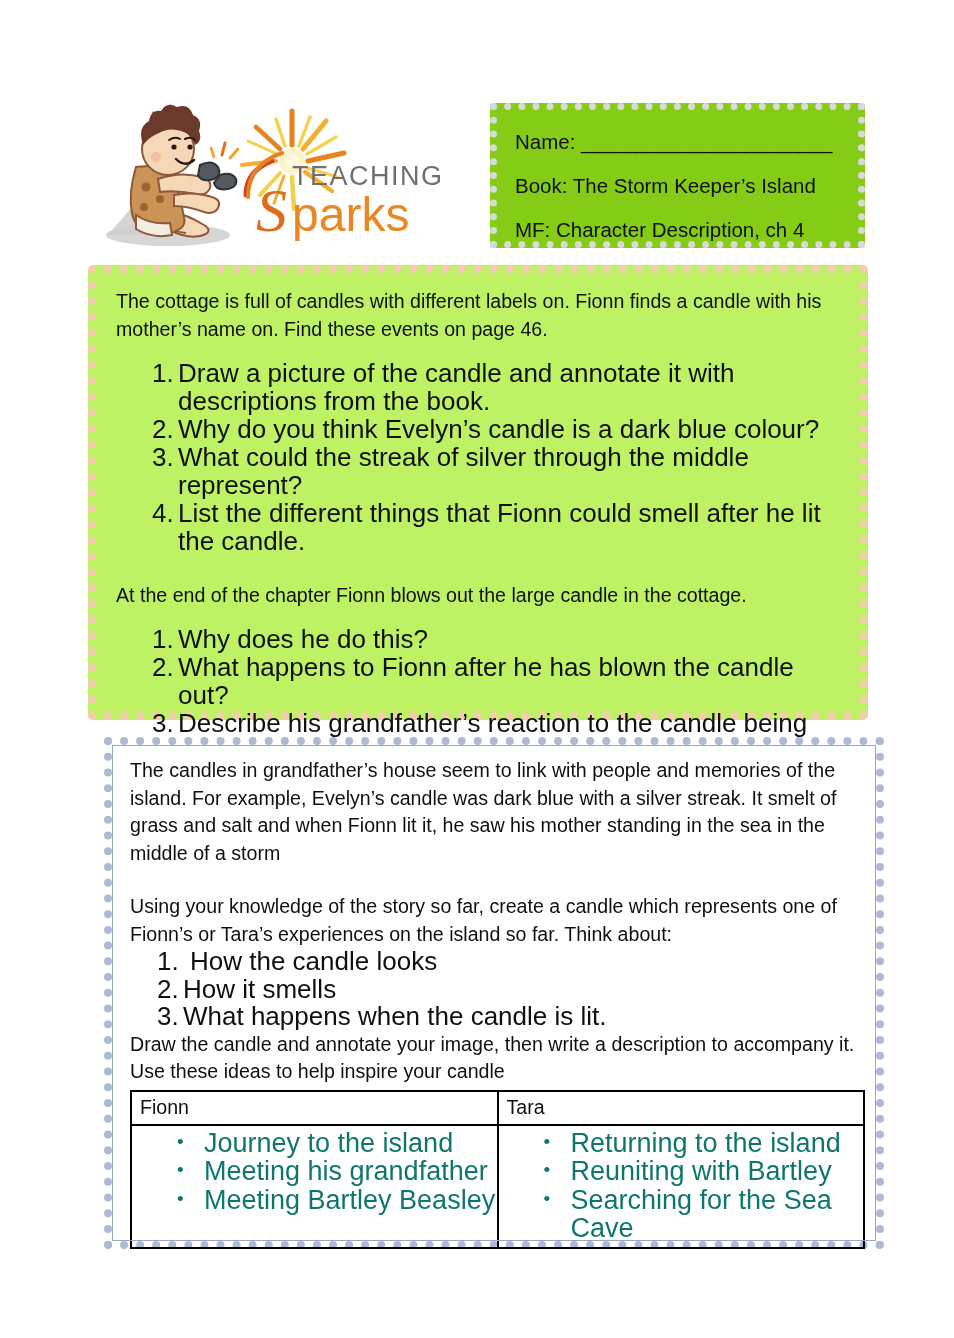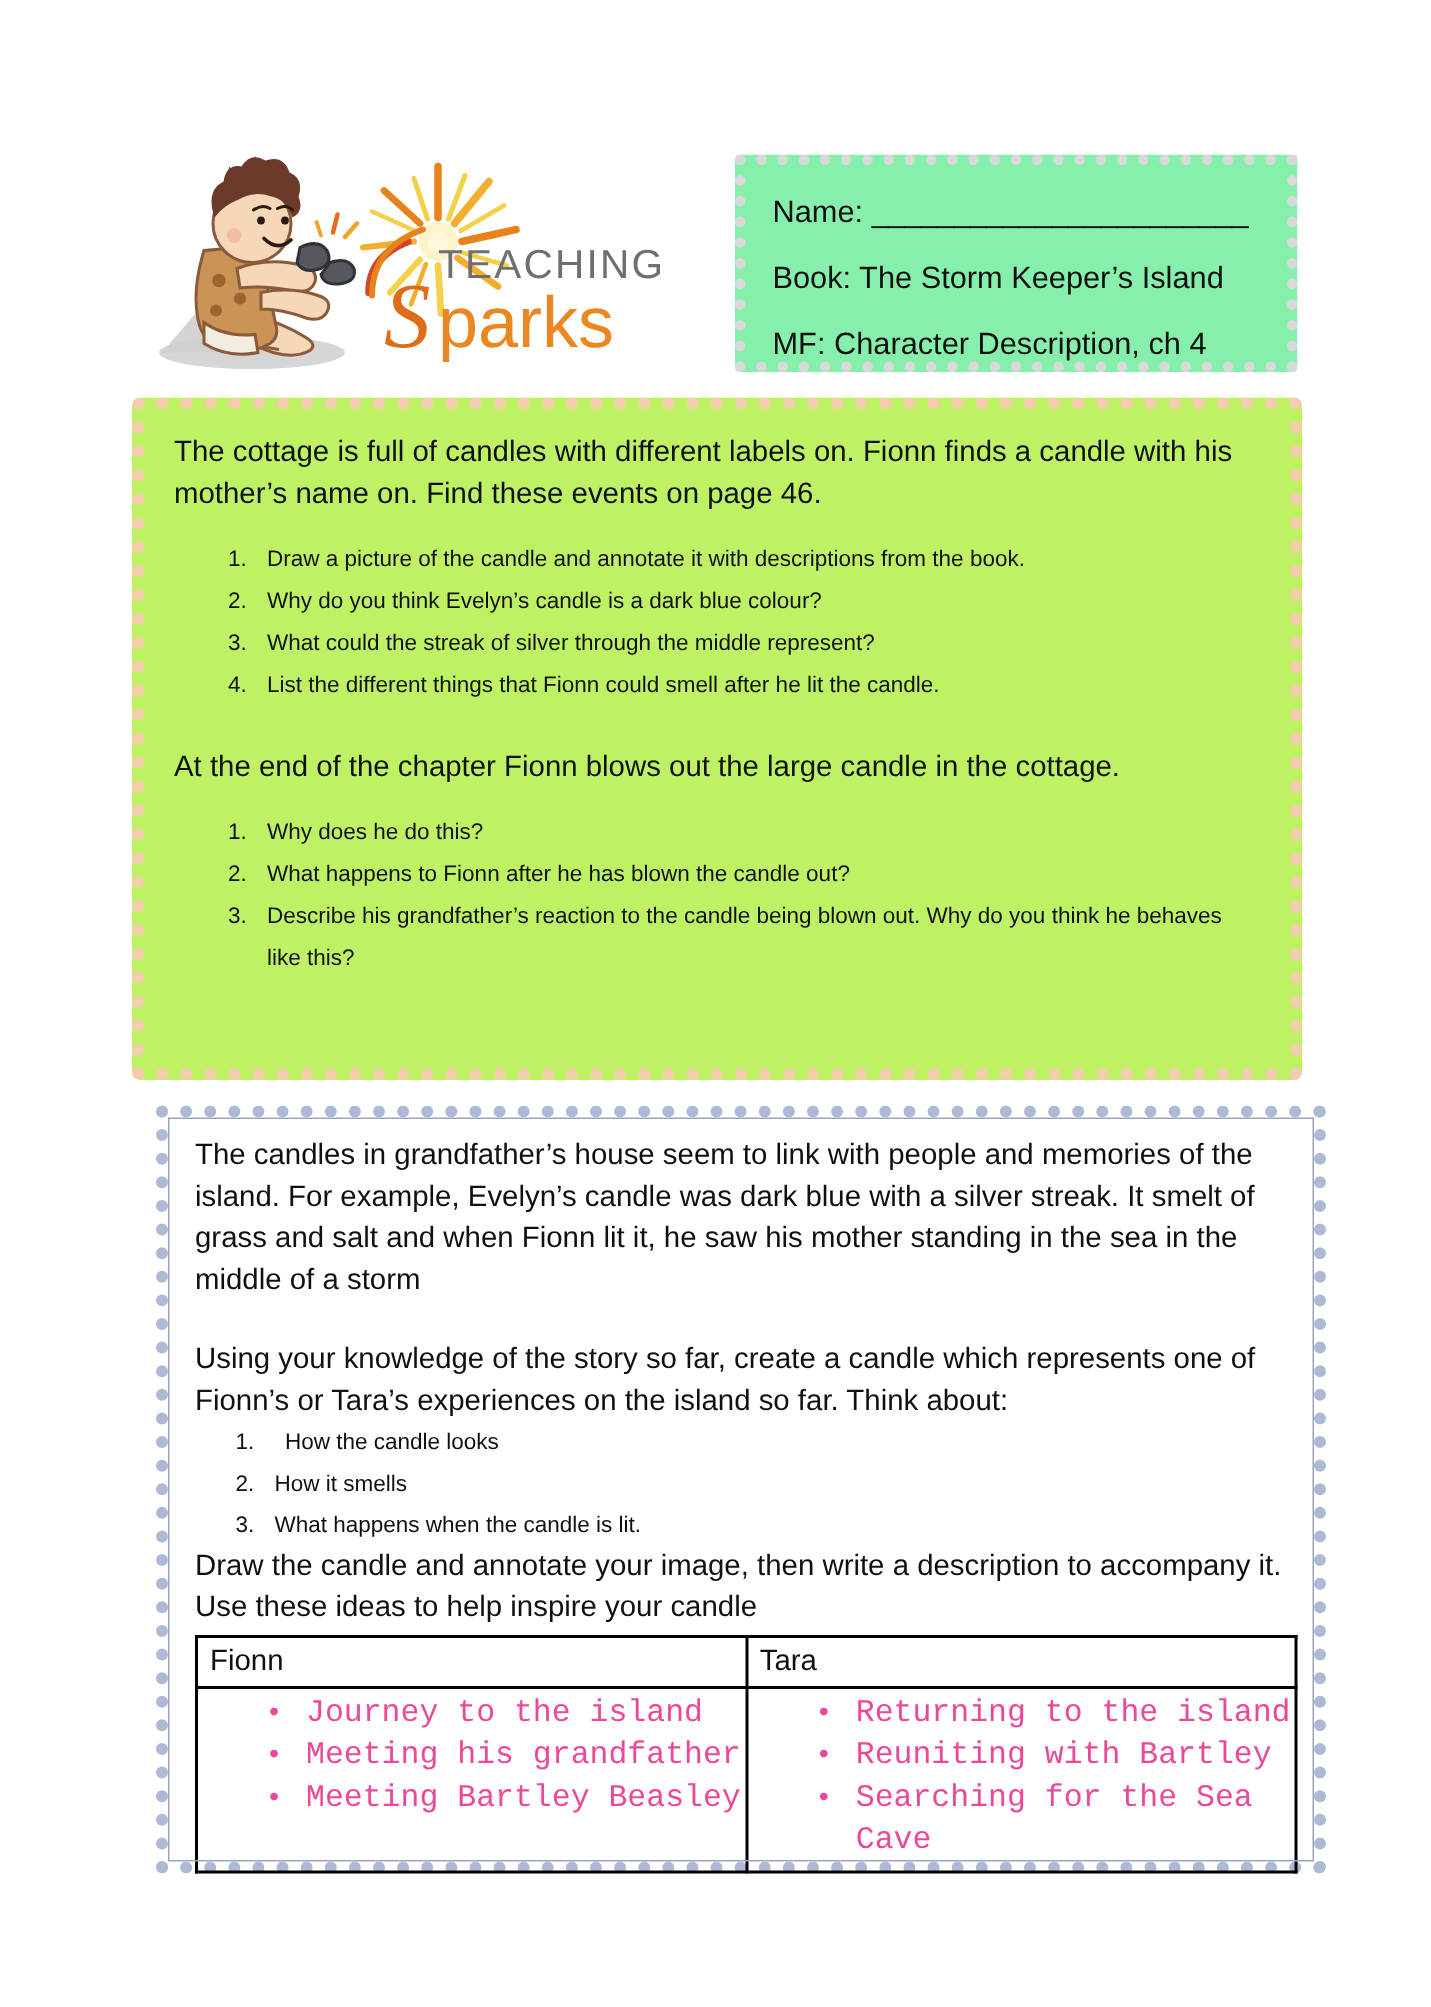--- a/index.html
+++ b/index.html
@@ -33,21 +33,21 @@
     height: 145px;
   }
 
   .info-box {
     position: absolute;
     left: 490px;
     top: 103px;
     width: 375px;
     height: 145px;
     box-sizing: border-box;
-    background: #86efac;
+    background: #84cc16;
     border: 7px dotted #d9d9d9;
     border-radius: 3px;
     padding: 10px 0 0 18px;
   }
   .info-line {
     font-size: 20.5px;
     line-height: 44px;
     white-space: nowrap;
     color: #101010;
   }
@@ -98,21 +98,21 @@
 
   ol.qlist {
     margin: 0;
     padding: 0;
     list-style: none;
     counter-reset: q;
   }
   ol.qlist > li {
     counter-increment: q;
     position: relative;
-    font-size: 15px;
+    font-size: 26px;
     line-height: 28px;
     padding-left: 62px;
     color: #101010;
   }
   ol.qlist > li::before {
     content: counter(q) ".";
     position: absolute;
     left: 36px;
     top: 0;
   }
@@ -146,25 +146,24 @@
     padding: 2px 0 3px 8px;
     color: #101010;
   }
   .cell-list {
     margin: 0;
     padding: 3px 0 4px 0;
     list-style: none;
   }
   .cell-list li {
     position: relative;
-    font-size: 21px;
+    font-size: 27px;
     line-height: 28.5px;
     padding-left: 72px;
-    color: #ec4899;
-    font-family: Liberation Mono, monospace;
+    color: #0f766e;
   }
   .cell-list li::before {
     content: "\2022";
     position: absolute;
     left: 45px;
     top: -1px;
     font-size: 19px;
   }
 
   

